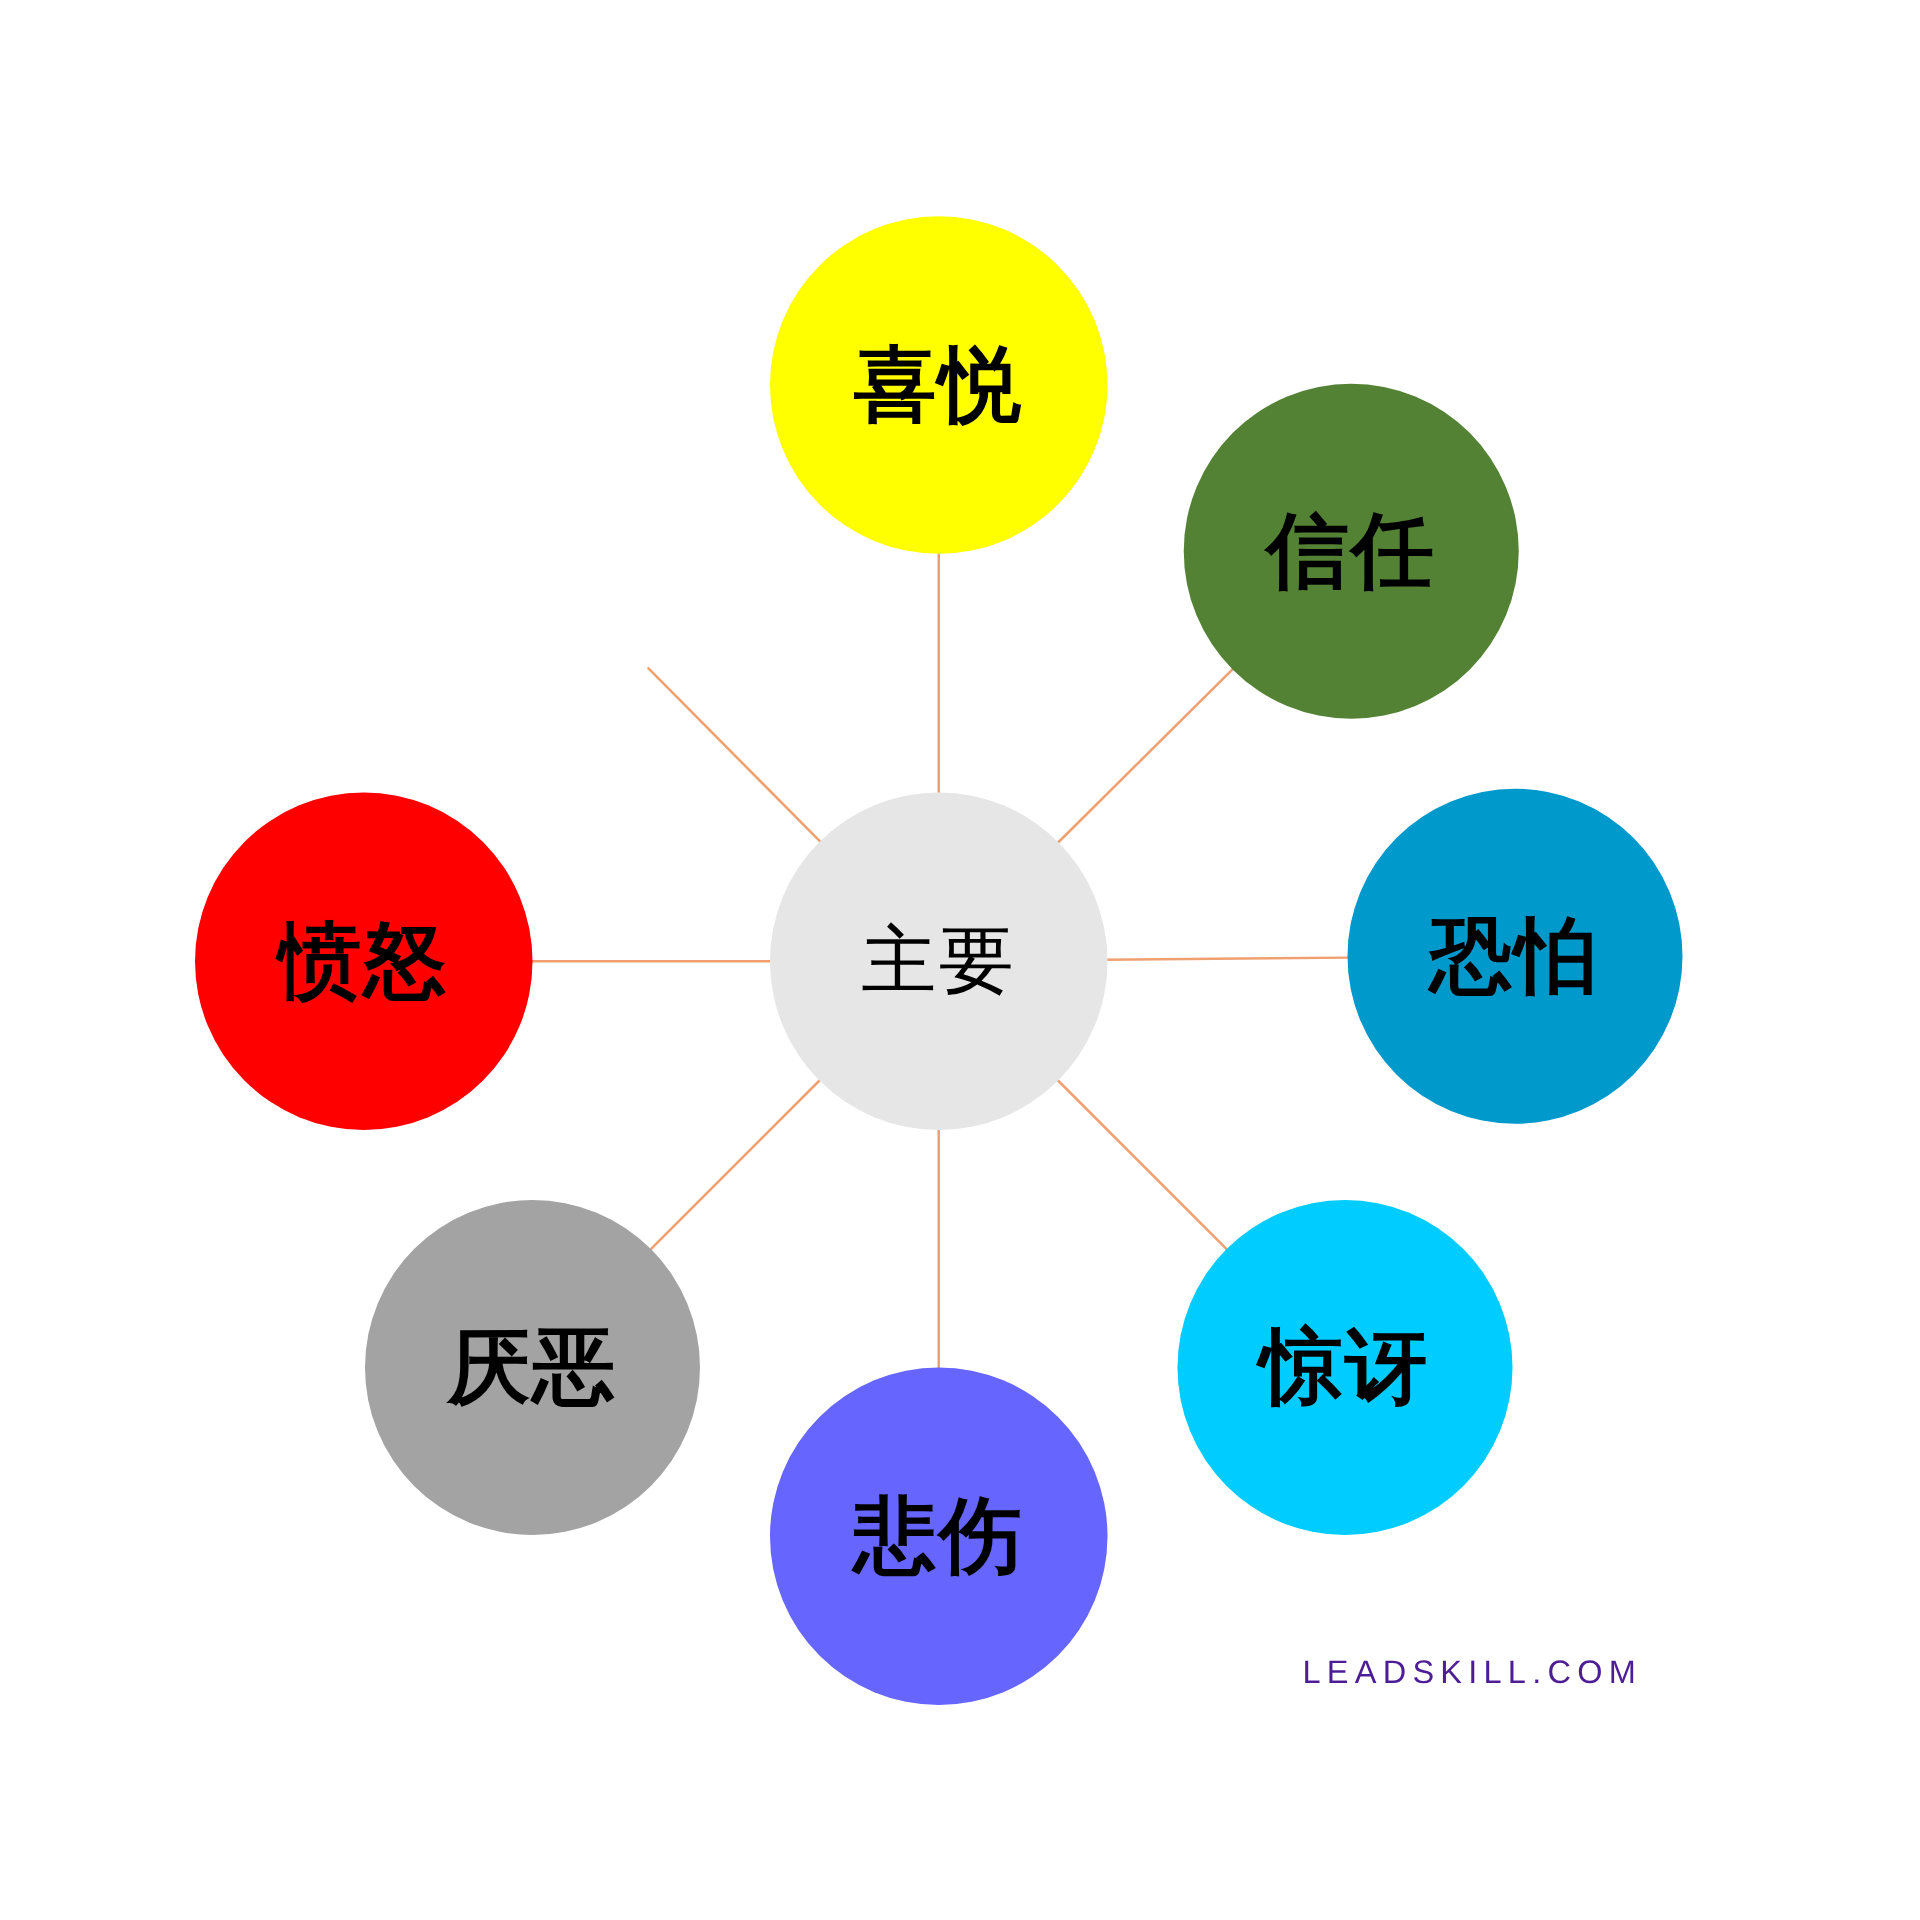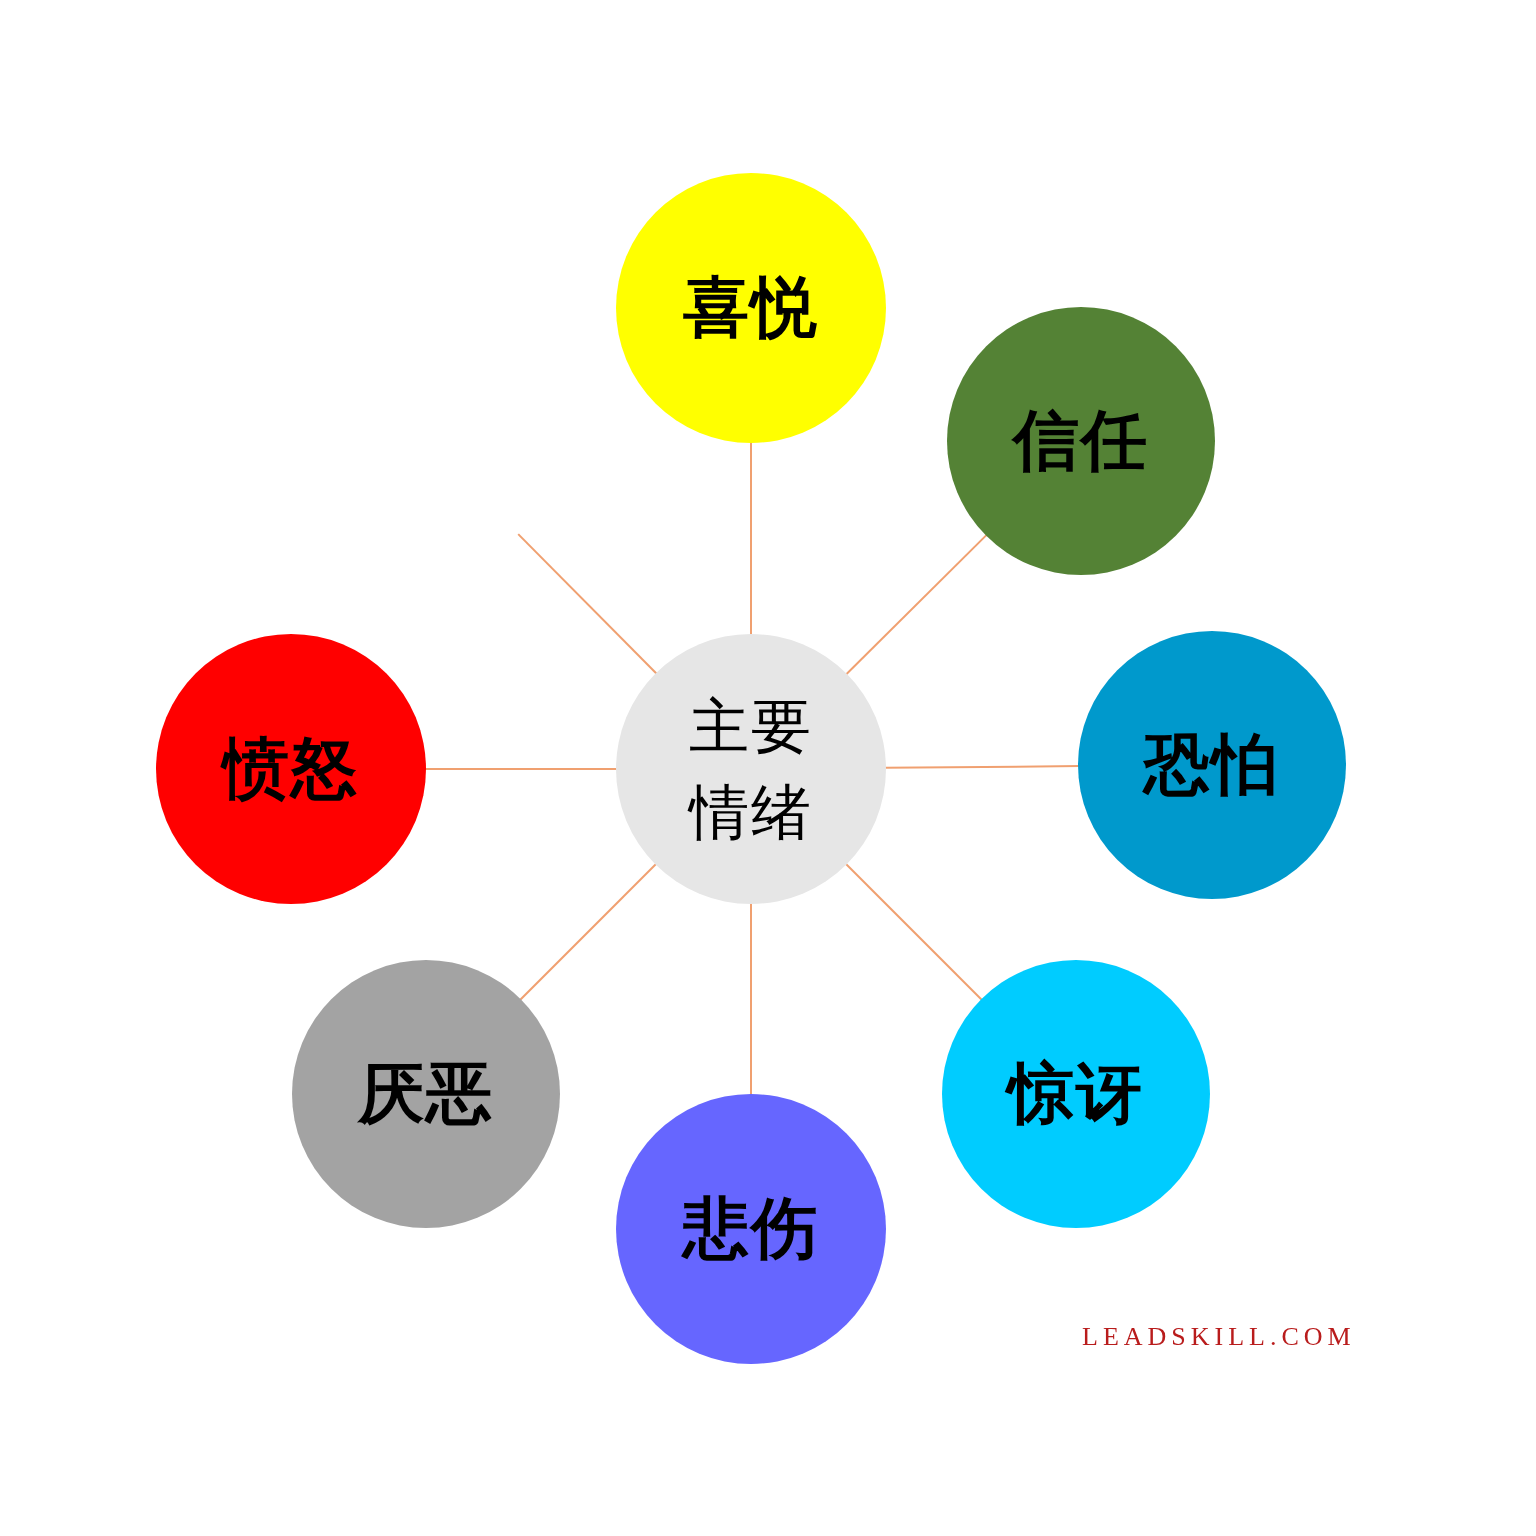--- a/index.html
+++ b/index.html
@@ -24,46 +24,45 @@
       font-family: "DejaVu Sans", sans-serif;
       color: #000;
       font-size: 60px;
       line-height: 86px;
       text-align: center;
       letter-spacing: 2px;
     }
     .center-label span { display: block; }
     #watermark {
       position: absolute;
-      left: 1082px; top: 1322px;
-      font-family: Liberation Serif, serif;
+      left: 1042px; top: 1322px;
+      font-family: Liberation Sans, sans-serif;
       font-size: 26px;
       letter-spacing: 5px;
-      color: #b91c1c;
+      color: #4c1d95;
     }
   </style>
 </head>
 <body>
 
 <div id="stage">
   <svg id="links" width="1536" height="1536">
       <line x1="751.0" y1="636.0" x2="751.0" y2="441.0" stroke="#F0A070" stroke-width="2"></line>
       <line x1="845.3" y1="675.2" x2="987.4" y2="534.1" stroke="#F0A070" stroke-width="2"></line>
       <line x1="884.0" y1="767.8" x2="1080.0" y2="766.1" stroke="#F0A070" stroke-width="2"></line>
       <line x1="845.0" y1="863.0" x2="982.7" y2="1000.7" stroke="#F0A070" stroke-width="2"></line>
       <line x1="751.0" y1="902.0" x2="751.0" y2="1096.0" stroke="#F0A070" stroke-width="2"></line>
       <line x1="657.0" y1="863.0" x2="519.3" y2="1000.7" stroke="#F0A070" stroke-width="2"></line>
       <line x1="618.0" y1="769.0" x2="424.0" y2="769.0" stroke="#F0A070" stroke-width="2"></line>
       <line x1="657.4" y1="674.5" x2="518.2" y2="534.1" stroke="#F0A070" stroke-width="2"></line>
     </svg>
 
   <div class="node" id="center-node" style="left: 616px; top: 634px; width: 270px; height: 270px; background: rgb(230, 230, 230);">
     <div class="center-label">
       <span>主要</span>
-      <span>情绪</span>
     </div>
   </div>
 
   <div class="node" style="left: 616px; top: 173px; width: 270px; height: 270px; background: rgb(255, 255, 0);">
     <span class="node-label">喜悦</span>
   </div>
   <div class="node" style="left: 947px; top: 307px; width: 268px; height: 268px; background: rgb(84, 130, 53);">
     <span class="node-label">信任</span>
   </div>
   <div class="node" style="left: 1078px; top: 631px; width: 268px; height: 268px; background: rgb(0, 153, 204);">

